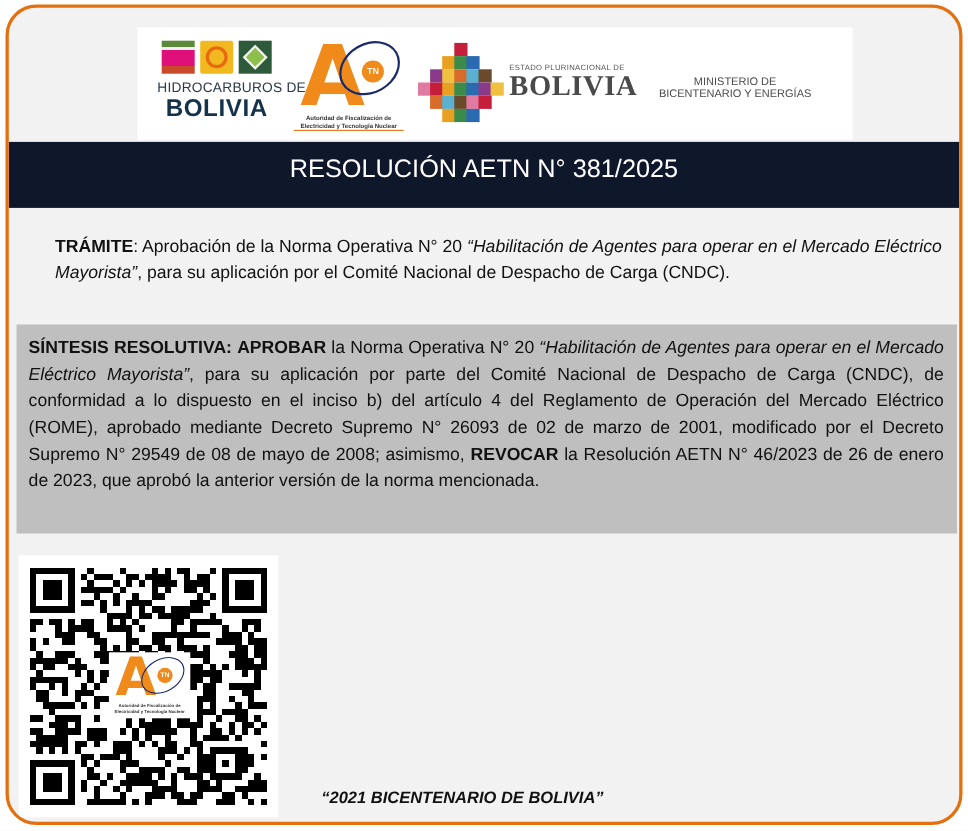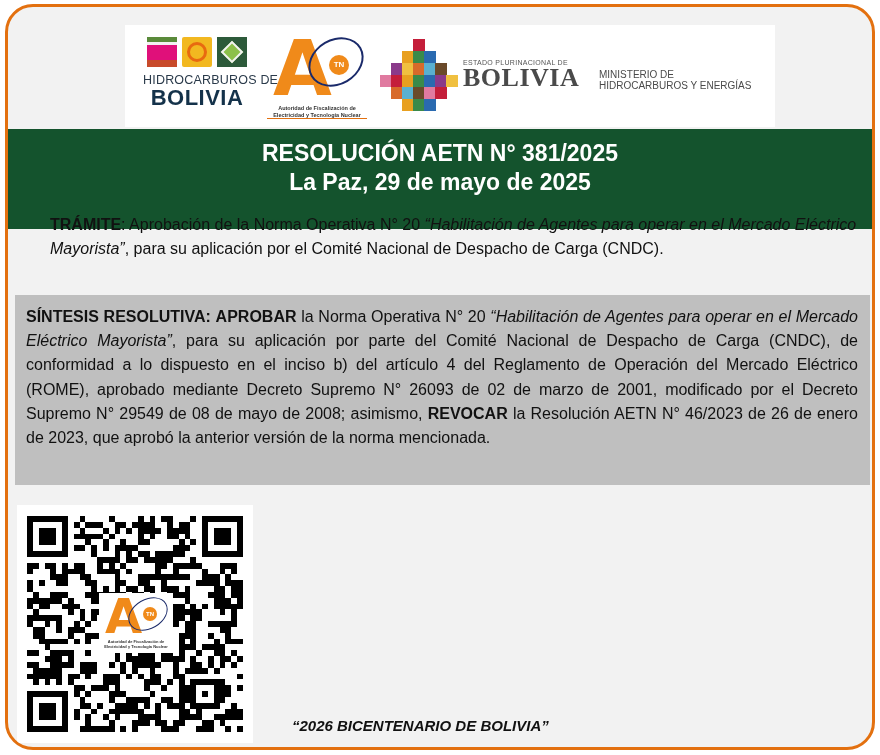--- a/index.html
+++ b/index.html
@@ -38,26 +38,26 @@
   .aetn .sub { position: absolute; left: 0; top: 72px; width: 100px; font-size: 5.5px; line-height: 6.5px; color: #333; font-weight: bold; text-align: center; border-bottom: 1px solid #e3700f; }
 
   
   .chakana { left: 255px; top: 14px; width: 78px; height: 74px; }
   .chakana .cell { position: absolute; width: 12px; height: 12px; }
 
   
   .estado { left: 338px; top: 34px; width: 120px; }
   .estado .small { font-size: 7px; color: #555; letter-spacing: 0.3px; }
   .estado .big { font-family: "Liberation Serif", serif; font-size: 26px; font-weight: bold; color: #4a4a4a; line-height: 24px; letter-spacing: 0.5px; }
-  .ministerio { left: 474px; top: 44px; font-size: 10px; color: #4a4a4a; line-height: 11px; }
+  .ministerio { left: 474px; top: 44px; font-size: 10px; color: #4a4a4a; line-height: 11px; text-align: center; }
 
   
   .title-band {
-    position: absolute; left: 0; top: 122px; width: 100%; height: 100px;
-    background: #14532d; color: #ffffff; text-align: center; font-weight: bold;
+    position: absolute; left: 0; top: 122px; width: 100%; height: 60px;
+    background: #0f172a; color: #ffffff; text-align: center; font-weight: normal;
   }
   .title-band .t1 { font-size: 23px; margin-top: 10px; line-height: 28px; }
   .title-band .t2 { font-size: 23px; line-height: 30px; }
 
   
   .tramite {
     position: absolute; left: 18px; top: 206px; width: 840px;
     font-size: 16px; line-height: 24px; color: #111; margin-left: 24px;
   }
   .tramite b { font-weight: bold; }
@@ -144,27 +144,26 @@
         <div class="cell" style="left: 44px; top: 60px; background: rgb(42, 106, 176);"></div>
       </div>
 
     <div class="logo estado">
       <div class="small">ESTADO PLURINACIONAL DE</div>
       <div class="big">BOLIVIA</div>
     </div>
 
     <div class="logo ministerio">
       <div>MINISTERIO DE</div>
-      <div>HIDROCARBUROS Y ENERGÍAS</div>
+      <div>BICENTENARIO Y ENERGÍAS</div>
     </div>
   </div>
 
   <div class="title-band">
     <div class="t1">RESOLUCIÓN AETN N° 381/2025</div>
-    <div class="t2">La Paz, 29 de mayo de 2025</div>
   </div>
 
   <div class="tramite">
     <b>TRÁMITE</b><span>: Aprobación de la Norma Operativa N° 20 </span><i>“Habilitación de Agentes para operar en el Mercado Eléctrico Mayorista”</i><span>, para su aplicación por el Comité Nacional de Despacho de Carga (CNDC).</span>
   </div>
 
   <div class="sintesis">
     <b>SÍNTESIS RESOLUTIVA:</b> <b>APROBAR</b><span> la Norma Operativa N° 20 </span><i>“Habilitación de Agentes para operar en el Mercado Eléctrico Mayorista”</i><span>, para su aplicación por parte del Comité Nacional de Despacho de Carga (CNDC), de conformidad a lo dispuesto en el inciso b) del artículo 4 del Reglamento de Operación del Mercado Eléctrico (ROME), aprobado mediante Decreto Supremo N° 26093 de 02 de marzo de 2001, modificado por el Decreto Supremo N° 29549 de 08 de mayo de 2008; asimismo, </span><b>REVOCAR</b><span> la Resolución AETN N° 46/2023 de 26 de enero de 2023, que aprobó la anterior versión de la norma mencionada.</span>
   </div>
 
@@ -776,14 +775,14 @@
       <div class="qr-logo">
         <div class="A">A</div>
         <div class="orb"></div>
         <div class="tnb">TN</div>
         <div class="sub">Autoridad de Fiscalización de Electricidad y Tecnología Nuclear</div>
       </div>
     </div>
   </div>
 
 
-  <div class="motto">“2026 BICENTENARIO DE BOLIVIA”</div>
+  <div class="motto">“2021 BICENTENARIO DE BOLIVIA”</div>
 </div>
 
 </body></html>

